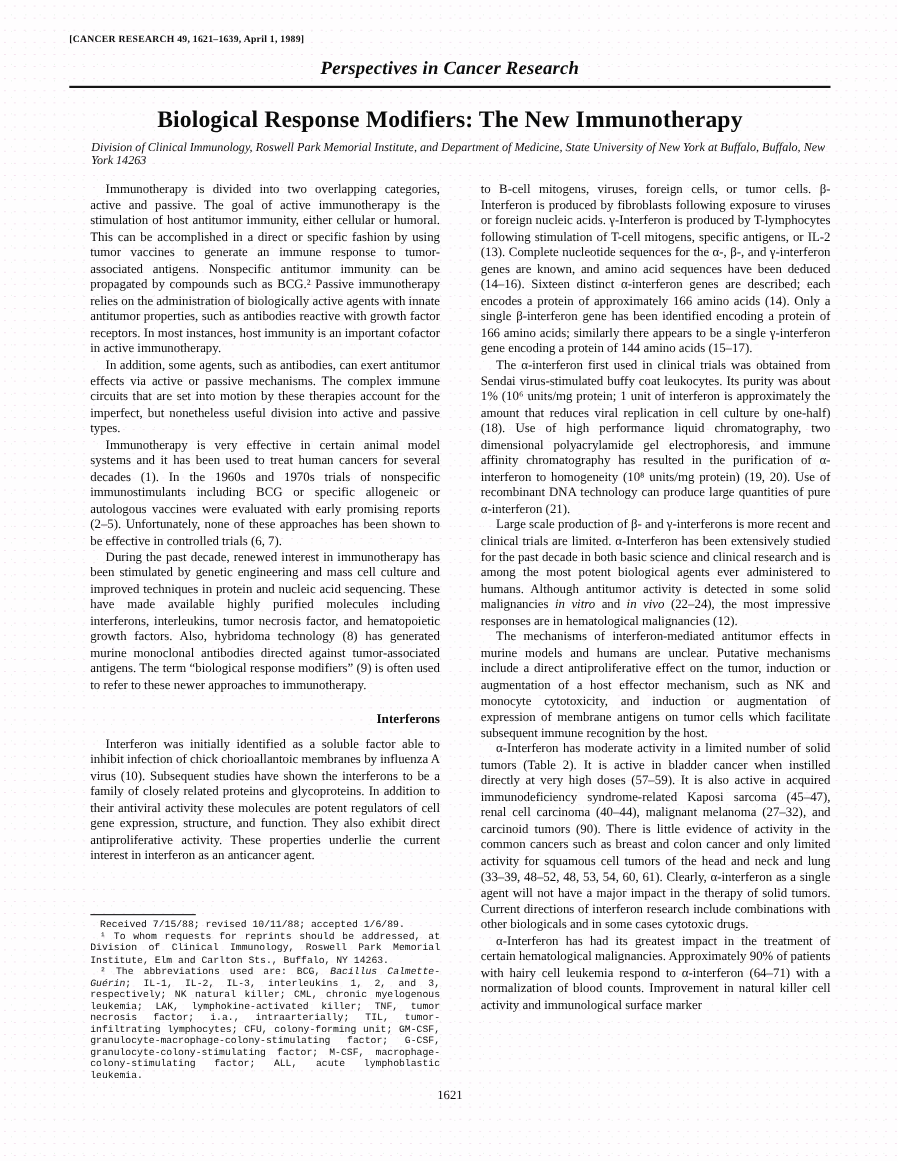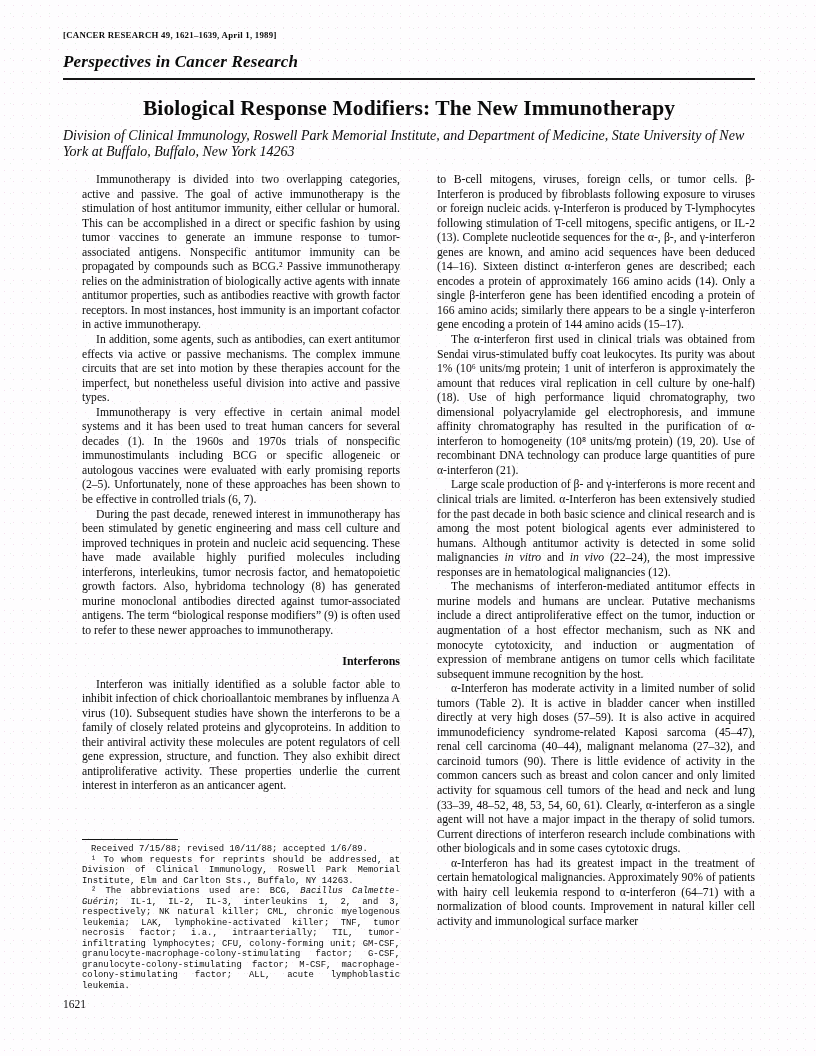--- a/index.html
+++ b/index.html
@@ -18,36 +18,37 @@
     color:#0b0b0b;
     overflow:hidden;
   }
   .journal-line { font-size:8.8px; font-weight:bold; letter-spacing:.25px; }
   .banner {
     margin-top:12px;
     font-size:17px; font-weight:bold; font-style:italic;
     letter-spacing:.2px;
     padding-bottom:6px;
     border-bottom:2.5px solid #151515;
+    text-align:center;
   }
   .title { margin:16px 0 0; font-size:21.5px; font-weight:bold; letter-spacing:.1px;text-align:center; }
   .author { margin-top:13px; font-size:12.5px; font-weight:bold; }
-  .affiliation { margin-top:7px; font-size:14px; font-style:italic; }
+  .affiliation { margin-top:7px; font-size:11px; font-style:italic;margin-left:20px; }
   .columns { display:flex; gap:18px; margin-top:13px; height:818px; }
   .col { width:337px; display:flex; flex-direction:column; overflow:hidden;margin-left:19px; }
   .body-p {
     margin:0; font-size:11.7px; line-height:14.55px;
     text-align:justify; text-indent:14px;
   }
   .no-indent { text-indent:0; }
   .sec-heading { margin:15px 0 9px; font-size:12px; font-weight:bold;text-align:right; }
   .fn-block { margin-top:auto; padding-top:4px; }
   .fn-rule { width:96px; border:none; border-top:1.3px solid #151515; margin:0 0 4px 0; }
   .fn { margin:0; font-size:8.9px; line-height:10.5px; text-align:justify; text-indent:9px;font-family:Liberation Mono, monospace; }
-  .page-number { margin-top:7px; font-size:11.5px; }
+  .page-number { margin-top:7px; text-align:center; font-size:11.5px; }
 </style>
 </head>
 <body>
 
 <div class="page">
 
   <div class="journal-line">[CANCER RESEARCH 49, 1621–1639, April 1, 1989]</div>
 
   <div class="banner">Perspectives in Cancer Research</div>
 

